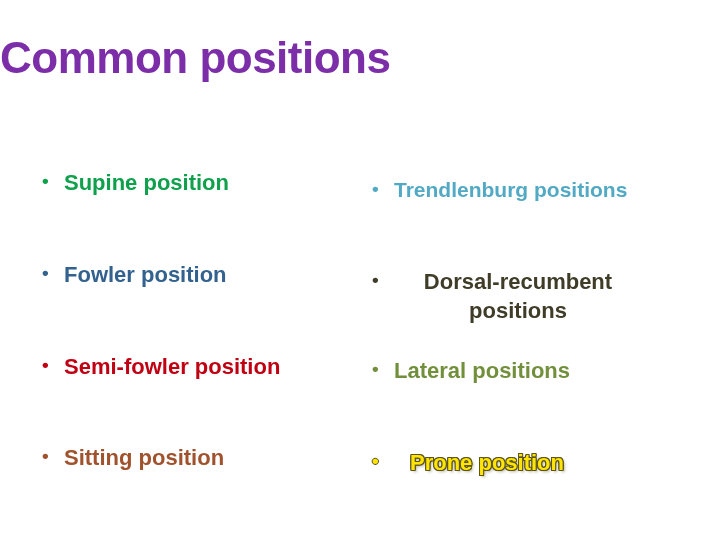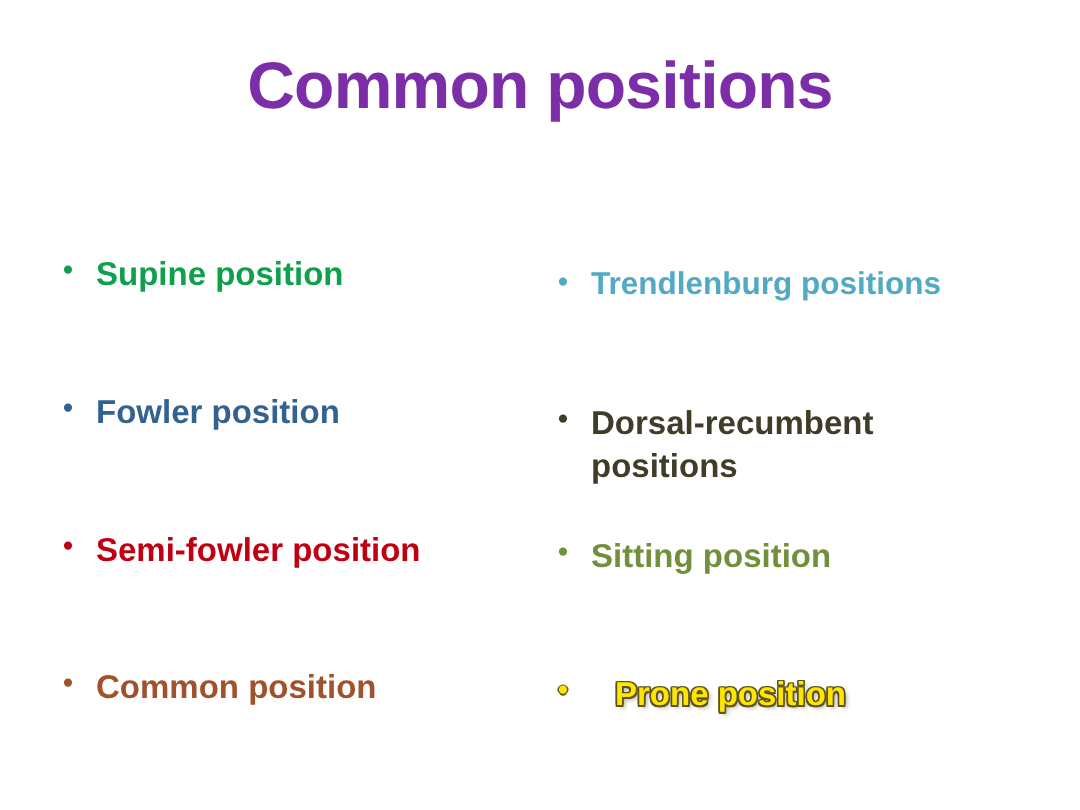--- a/index.html
+++ b/index.html
@@ -17,21 +17,20 @@
     position: relative;
     width: 720px;
     height: 540px;
     background: #ffffff;
   }
   .slide-title {
     position: absolute;
     left: 0;
     top: 34px;
     width: 720px;
-    text-align: center;
     font-size: 44px;
     font-weight: bold;
     letter-spacing: -0.5px;
     color: #7B2EA8;
     line-height: 1.1;
   }
   .col {
     position: absolute;
     top: 160px;
   }
@@ -53,20 +52,21 @@
   }
   .bullet-dot {
     flex: 0 0 auto;
     width: 22px;
     font-size: 19px;
     line-height: 1.32;
     text-align: left;
   }
   .bullet-text {
     flex: 1 1 auto;
+    text-align: center;
   }
   
   .li-supine      { left: 6px;  top: 8px;   }
   .li-fowler      { left: 6px;  top: 100px; }
   .li-semifowler  { left: 6px;  top: 192px; }
   .li-sitting     { left: 6px;  top: 283px; }
   
   .ri-trendlenburg { left: 6px; top: 16px;  }
   .ri-dorsal       { left: 6px; top: 107px; }
   .ri-lateral      { left: 6px; top: 196px; }
@@ -122,40 +122,40 @@
       <span class="bullet-text">Fowler position</span>
     </div>
 
     <div class="bullet-item li-semifowler c-semifowler">
       <span class="bullet-dot">•</span>
       <span class="bullet-text">Semi-fowler position</span>
     </div>
 
     <div class="bullet-item li-sitting c-sitting">
       <span class="bullet-dot">•</span>
-      <span class="bullet-text">Common position</span>
+      <span class="bullet-text">Sitting position</span>
     </div>
 
   </div>
 
   <div class="col col-right">
 
     <div class="bullet-item ri-trendlenburg c-trendlenburg">
       <span class="bullet-dot">•</span>
       <span class="bullet-text">Trendlenburg positions</span>
     </div>
 
     <div class="bullet-item ri-dorsal c-dorsal">
       <span class="bullet-dot">•</span>
       <span class="bullet-text">Dorsal-recumbent positions</span>
     </div>
 
     <div class="bullet-item ri-lateral c-lateral">
       <span class="bullet-dot">•</span>
-      <span class="bullet-text">Sitting position</span>
+      <span class="bullet-text">Lateral positions</span>
     </div>
 
     <div class="bullet-item ri-prone c-prone">
       <span class="bullet-dot">•</span>
       <span class="bullet-text">Prone position</span>
     </div>
 
   </div>
 
 </div>

